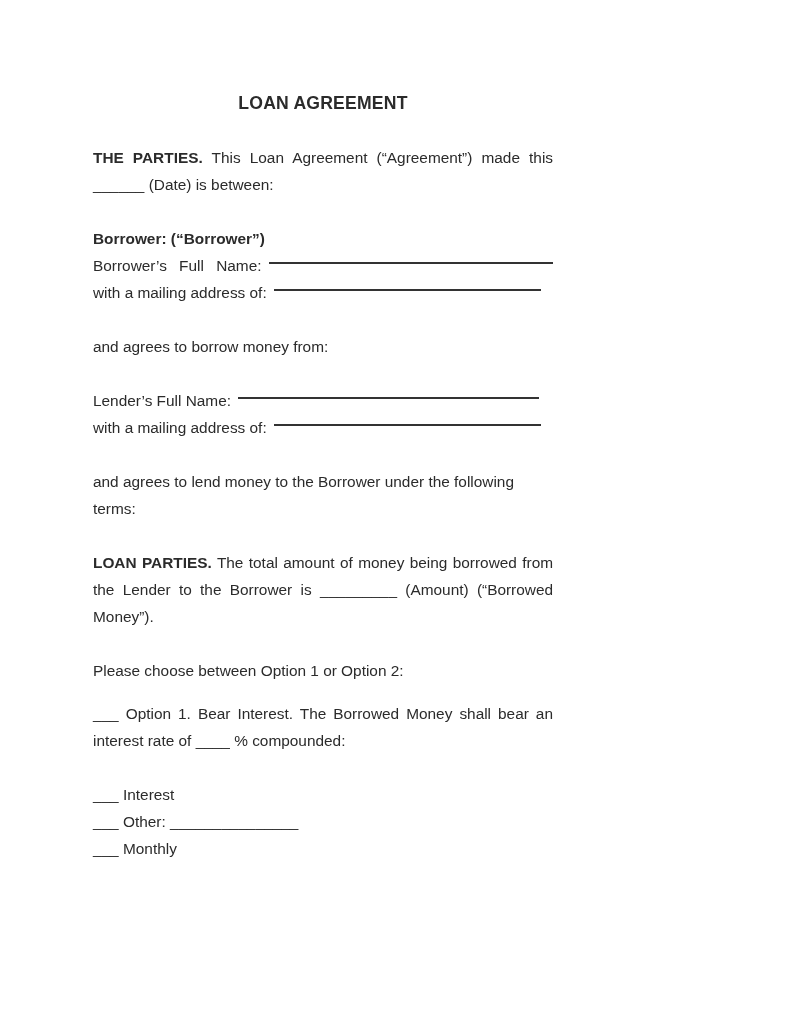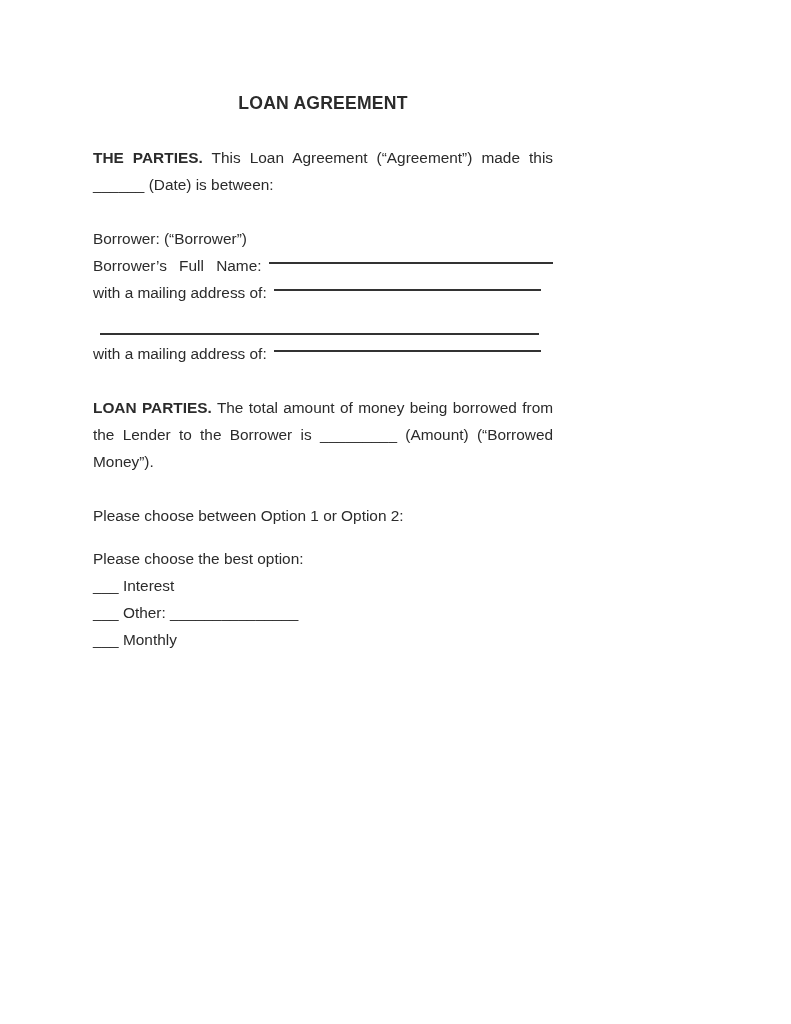--- a/index.html
+++ b/index.html
@@ -32,21 +32,21 @@
     margin: 0 0 27px 0;
   }
   .no-gap {
     margin-bottom: 16px;
   }
   .jpara {
     text-align: justify;
     margin-top: 12px;
   }
   .heading-line {
-    font-weight: normal;
+    font-weight: bold;
   }
   .fill-line {
     display: flex;
     align-items: center;
   }
   .fill-line .lbl {
     white-space: nowrap;
   }
   .ws-wide {
     word-spacing: 8px;
@@ -81,45 +81,53 @@
     <div class="line fill-line">
       <span class="lbl ws-wide">Borrower’s Full Name:</span>
       <span class="blank"></span>
     </div>
     <div class="line fill-line">
       <span class="lbl">with a mailing address of:</span>
       <span class="blank mr12"></span>
     </div>
   </div>
 
+  <p>and agrees to borrow money from:</p>
 
   <div class="block">
     <div class="line fill-line">
+      <span class="lbl">Lender’s Full Name:</span>
       <span class="blank mr14"></span>
     </div>
     <div class="line fill-line">
       <span class="lbl">with a mailing address of:</span>
       <span class="blank mr12"></span>
     </div>
   </div>
 
+  <p>and agrees to lend money to the Borrower under the following terms:</p>
 
   <p class="jpara">
     <strong>LOAN PARTIES.</strong>
     <span>The total amount of money being borrowed from the Lender to the Borrower is</span>
     <span class="inline-blank">_________</span>
     <span>(Amount) (“Borrowed Money”).</span>
   </p>
 
 
   <p class="no-gap">Please choose between Option 1 or Option 2:</p>
 
+  <p class="jpara">
+    <span class="inline-blank">___</span>
+    <span>Option 1. Bear Interest. The Borrowed Money shall bear an interest rate of</span>
+    <span class="inline-blank">____</span>
+    <span>% compounded:</span>
+  </p>
 
   <div>
-    <div class="line">Please choose the best option:</div>
     <div class="line">
       <span class="inline-blank">___</span>
       <span>Interest</span>
     </div>
     <div class="line">
       <span class="inline-blank">___</span>
       <span>Other:</span>
       <span class="inline-blank">_______________</span>
     </div>
     <div class="line">

